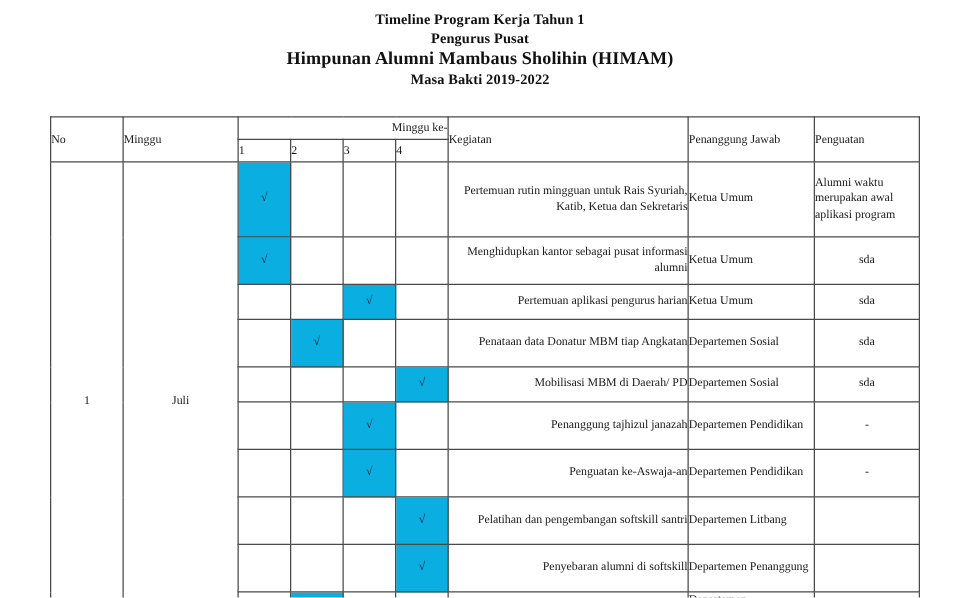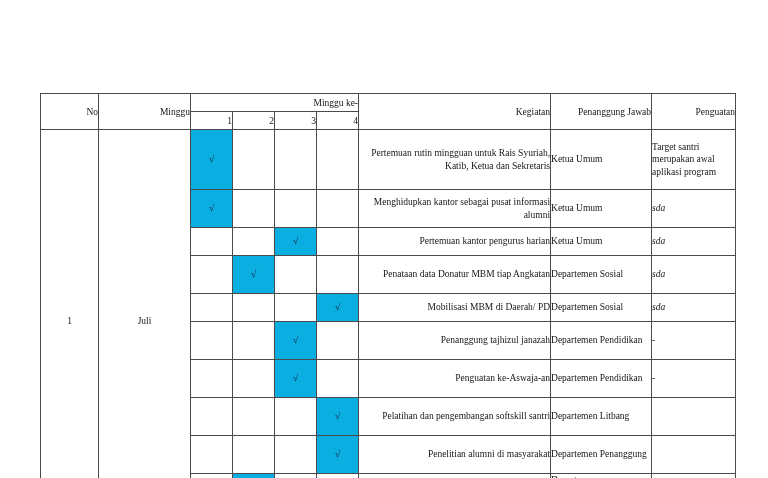--- a/index.html
+++ b/index.html
@@ -64,39 +64,39 @@
   
   .col-no      { width: 58px; }
   .col-bulan   { width: 92px; }
   .col-week    { width: 42px; }
   .col-keg     { width: 192px; }
   .col-pj      { width: 101px; }
   .col-ket     { width: 84px; }
 
   
   .hd {
-    text-align: right;
+    text-align: left;
     height: 17px;
     font-size: 9.5px;
   }
   .hd-tall { height: 35px; }
   .hd-minggu { text-align: right; height: 17px; }
   .cell-text {
     text-align: right;
     padding: 2px 4px 2px 5px;
     line-height: 1.32;
   }
   .cell-pj {
     padding: 2px 3px;
     line-height: 1.32;
   }
   .cell-ket {
+    text-align: center;
     padding: 2px 4px;
     line-height: 1.32;
-    font-style: italic;
   }
   .cell-ket-left {
     text-align: left;
     padding: 2px 4px 2px 5px;
     line-height: 1.32;
   }
 
   .cell-no, .cell-bulan {
     text-align: center;
     vertical-align: middle;
@@ -119,20 +119,26 @@
   
   .r-tall  { height: 60px; }
   .r-mid   { height: 38px; }
   .r-short { height: 28px; }
 </style>
 </head>
 <body>
 
 <div class="page">
 
+  <div class="title-block">
+    <div class="title-line title-1">Timeline Program Kerja Tahun 1</div>
+    <div class="title-line title-2">Pengurus Pusat</div>
+    <div class="title-line title-3">Himpunan Alumni Mambaus Sholihin (HIMAM)</div>
+    <div class="title-line title-4">Masa Bakti 2019-2022</div>
+  </div>
 
   <div class="table-wrap">
     <table class="timeline">
       <colgroup>
         <col class="col-no">
         <col class="col-bulan">
         <col class="col-week">
         <col class="col-week">
         <col class="col-week">
         <col class="col-week">
@@ -159,37 +165,37 @@
       <tbody id="table-body">
           <tr class="r-tall">
             <td class="cell-no" rowspan="10">1</td>
             <td class="cell-bulan" rowspan="10">Juli</td>
             <td class="week marked" style="background: rgb(11, 174, 224);"><span class="check">√</span></td>
             <td class="week"></td>
             <td class="week"></td>
             <td class="week"></td>
             <td class="cell-text">Pertemuan rutin mingguan untuk Rais Syuriah, Katib, Ketua dan Sekretaris</td>
             <td class="cell-pj">Ketua Umum</td>
-            <td class="cell-ket-left">Target santri merupakan awal aplikasi program</td>
+            <td class="cell-ket-left">Alumni waktu merupakan awal aplikasi program</td>
           </tr>
           <tr class="r-mid">
             <td class="week marked" style="background: rgb(11, 174, 224);"><span class="check">√</span></td>
             <td class="week"></td>
             <td class="week"></td>
             <td class="week"></td>
             <td class="cell-text">Menghidupkan kantor sebagai pusat informasi alumni</td>
             <td class="cell-pj">Ketua Umum</td>
             <td class="cell-ket">sda</td>
           </tr>
           <tr class="r-short">
             <td class="week"></td>
             <td class="week"></td>
             <td class="week marked" style="background: rgb(11, 174, 224);"><span class="check">√</span></td>
             <td class="week"></td>
-            <td class="cell-text">Pertemuan kantor pengurus harian</td>
+            <td class="cell-text">Pertemuan aplikasi pengurus harian</td>
             <td class="cell-pj">Ketua Umum</td>
             <td class="cell-ket">sda</td>
           </tr>
           <tr class="r-mid">
             <td class="week"></td>
             <td class="week marked" style="background: rgb(11, 174, 224);"><span class="check">√</span></td>
             <td class="week"></td>
             <td class="week"></td>
             <td class="cell-text">Penataan data Donatur MBM tiap Angkatan</td>
             <td class="cell-pj">Departemen Sosial</td>
@@ -229,21 +235,21 @@
             <td class="week marked" style="background: rgb(11, 174, 224);"><span class="check">√</span></td>
             <td class="cell-text">Pelatihan dan pengembangan softskill santri</td>
             <td class="cell-pj">Departemen Litbang</td>
             <td class="cell-ket"></td>
           </tr>
           <tr class="r-mid">
             <td class="week"></td>
             <td class="week"></td>
             <td class="week"></td>
             <td class="week marked" style="background: rgb(11, 174, 224);"><span class="check">√</span></td>
-            <td class="cell-text">Penelitian alumni di masyarakat</td>
+            <td class="cell-text">Penyebaran alumni di softskill</td>
             <td class="cell-pj">Departemen Penanggung</td>
             <td class="cell-ket"></td>
           </tr>
           <tr class="r-mid">
             <td class="week"></td>
             <td class="week marked" style="background: rgb(11, 174, 224);"></td>
             <td class="week"></td>
             <td class="week"></td>
             <td class="cell-text">Pengadaan database offline</td>
             <td class="cell-pj">Departemen Pengembangan Organisasi</td>

